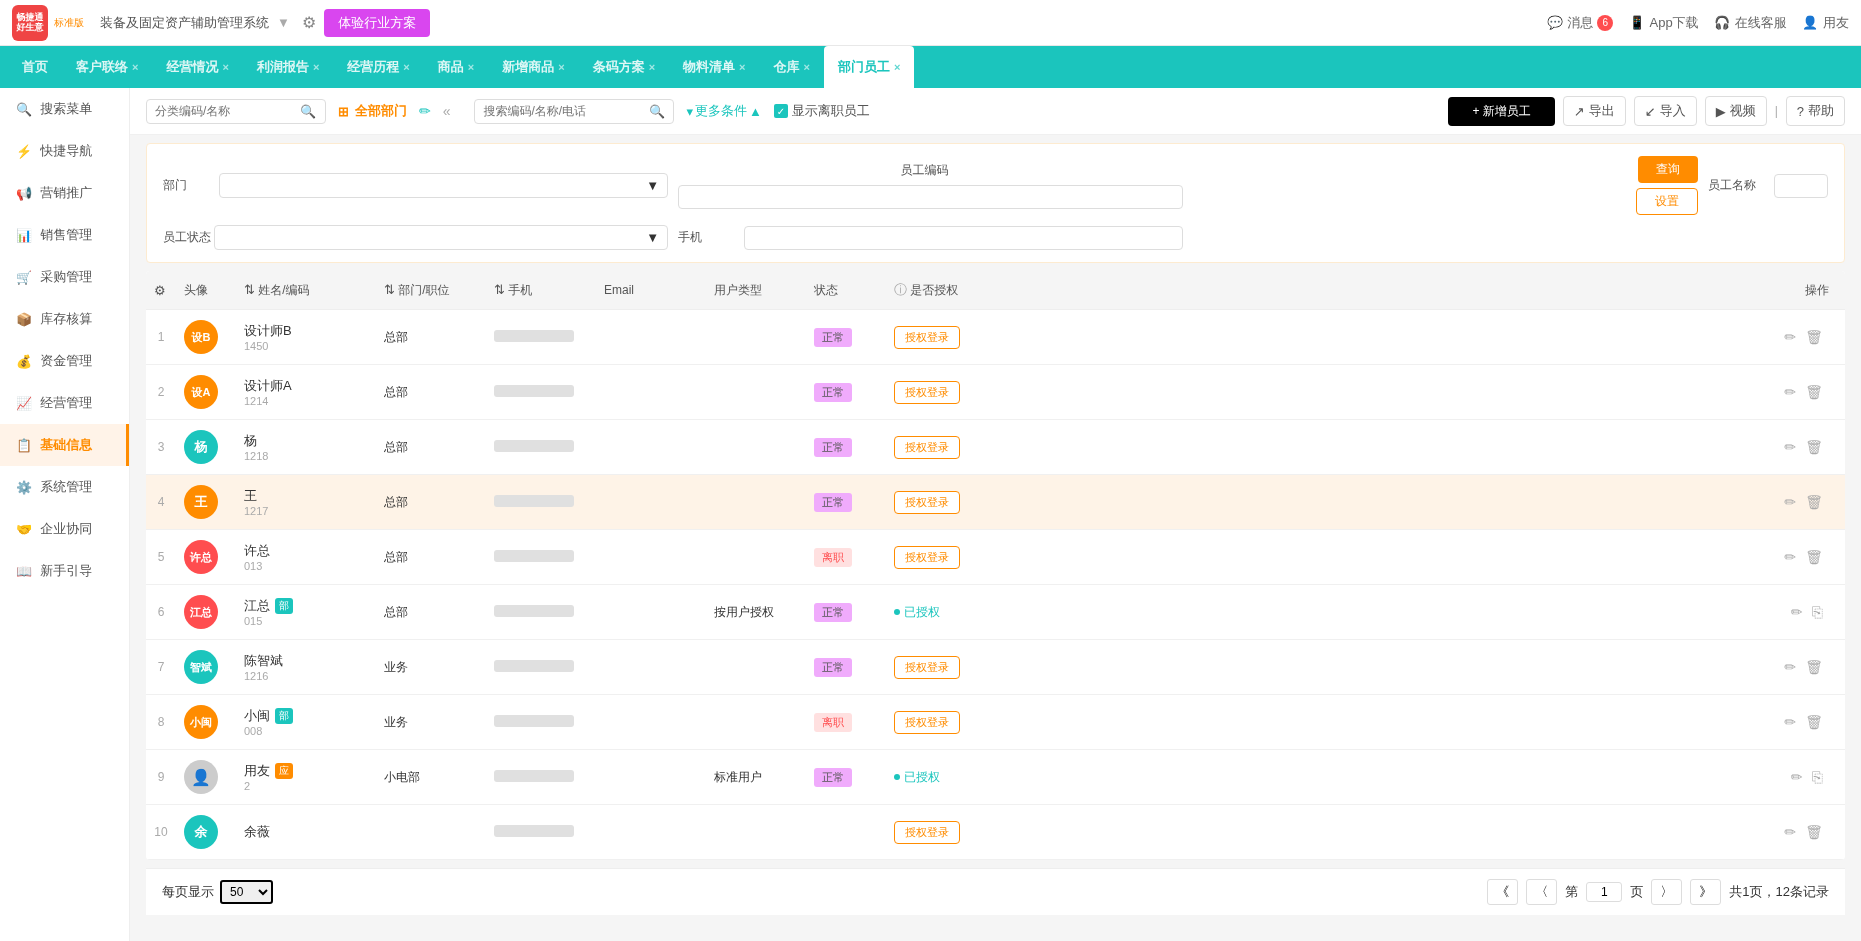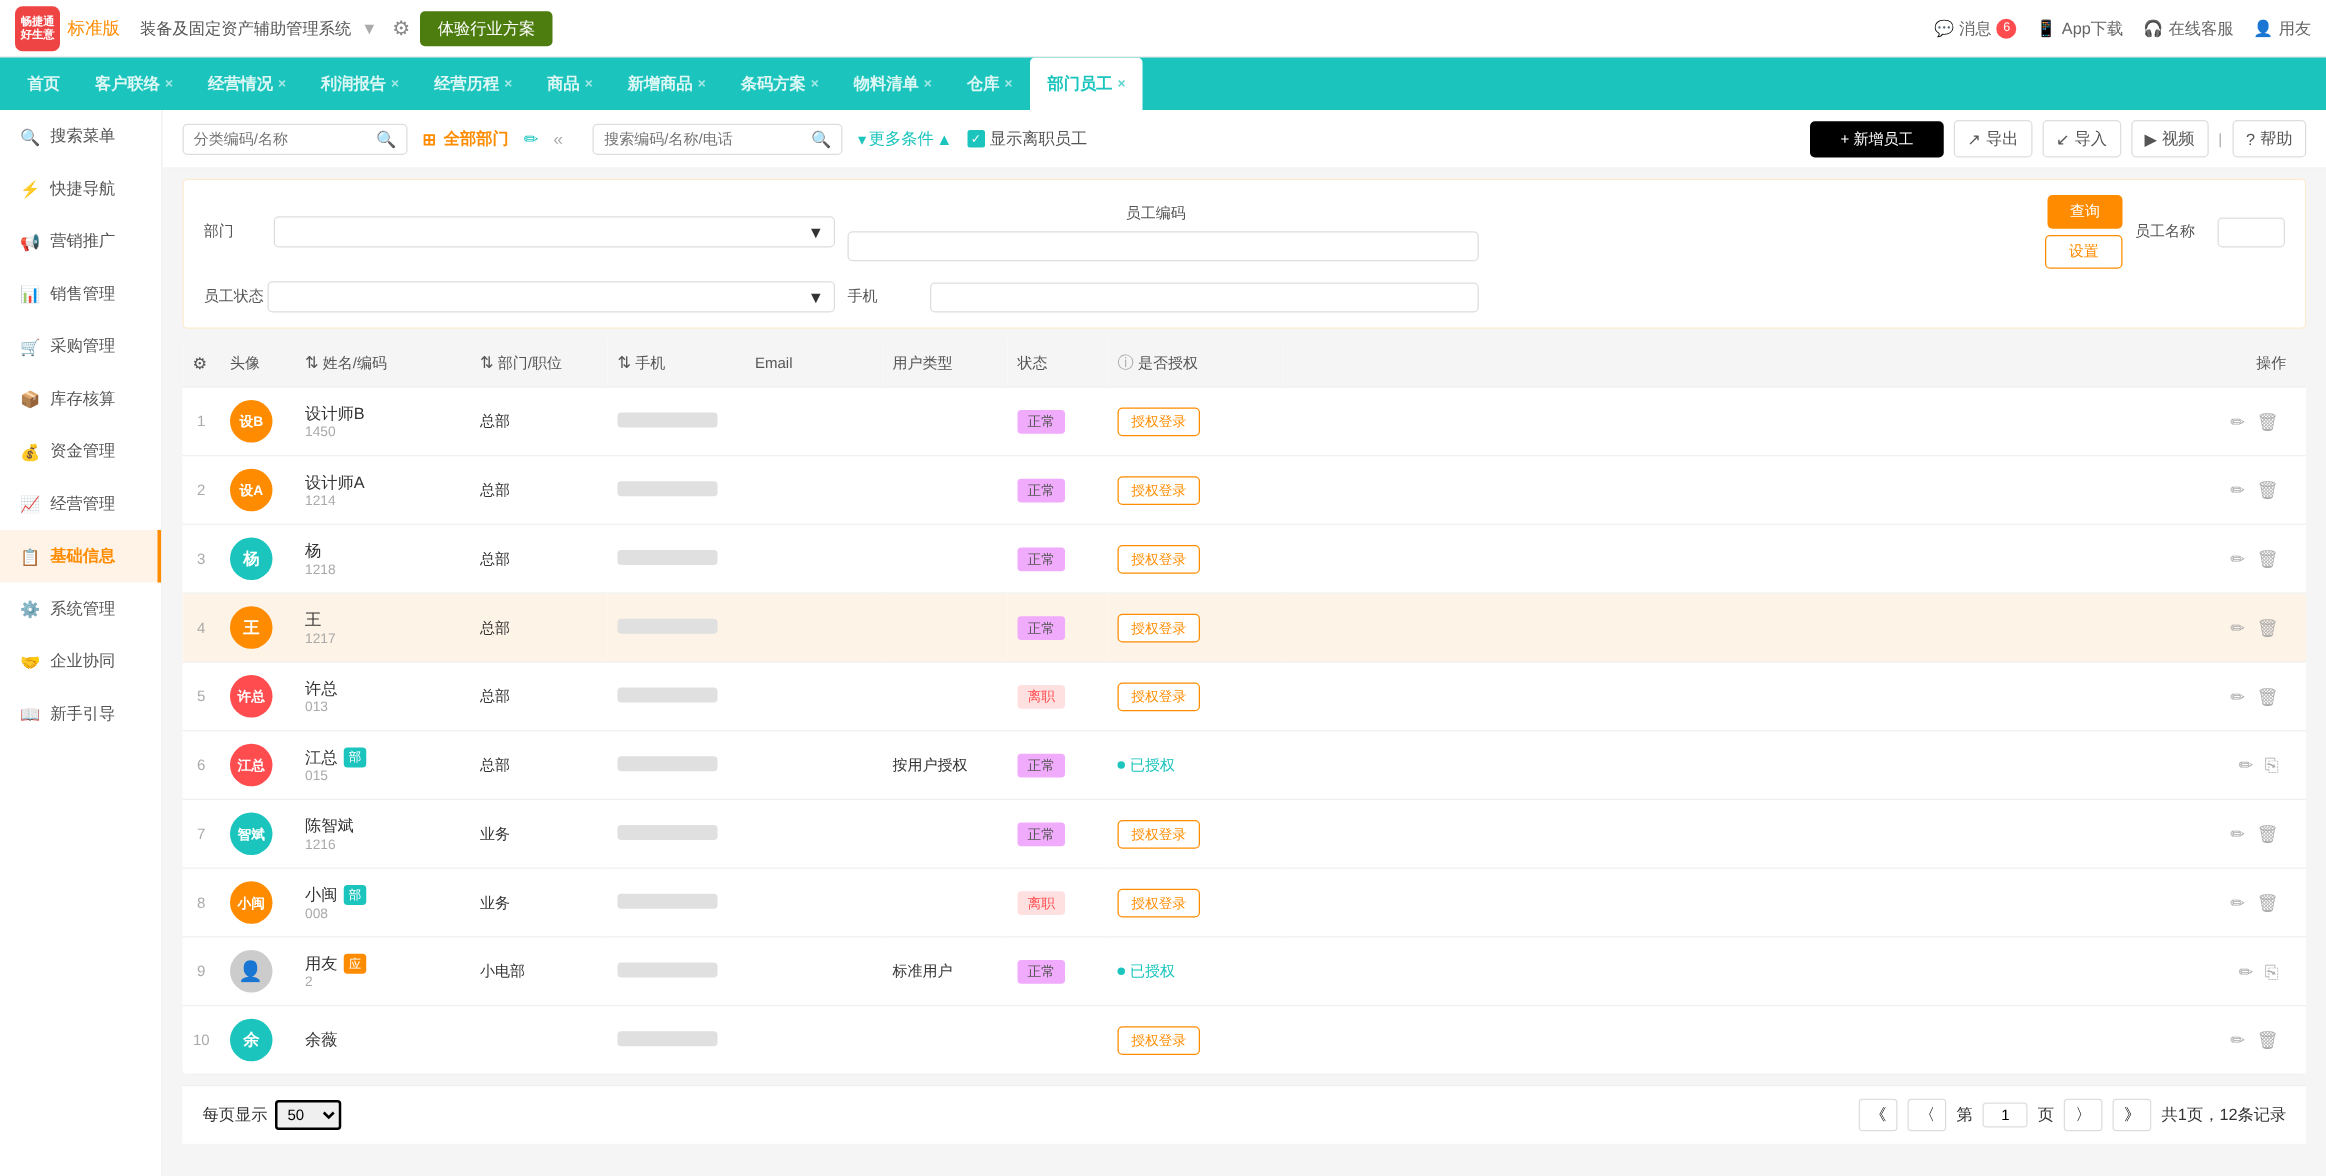--- a/index.html
+++ b/index.html
@@ -3,21 +3,21 @@
   <meta charset="utf-8">
   <style>
     * { box-sizing: border-box; margin: 0; padding: 0; font-family: 'Microsoft YaHei', Arial, sans-serif; font-size: 13px; }
     body { background: #f5f5f5; color: #333; }
 
     
     .top-bar { display: flex; align-items: center; background: #fff; height: 46px; padding: 0 12px; border-bottom: 1px solid #e8e8e8; justify-content: space-between; }
     .top-bar-left { display: flex; align-items: center; gap: 8px; }
     .logo-area { display: flex; align-items: center; gap: 6px; }
     .logo-icon { width: 36px; height: 36px; background: #ef4444; border-radius: 6px; display: flex; align-items: center; justify-content: center; color: #fff; font-size: 10px; font-weight: bold; }
-    .trial-btn { background: #4d7c0f; color: #fff; border: none; border-radius: 4px; padding: 5px 14px; cursor: pointer; font-size: 13px; }
+    .trial-btn { background: #d946ef; color: #fff; border: none; border-radius: 4px; padding: 5px 14px; cursor: pointer; font-size: 13px; }
     .top-bar-right { display: flex; align-items: center; gap: 16px; color: #666; font-size: 13px; }
     .top-right-item { display: flex; align-items: center; gap: 4px; cursor: pointer; }
     .badge { background: #ff4d4f; color: #fff; border-radius: 50%; width: 16px; height: 16px; font-size: 10px; display: flex; align-items: center; justify-content: center; }
 
     
     .nav-tabs { background: #1bc5bd; display: flex; align-items: center; height: 42px; padding: 0 8px; overflow: hidden; }
     .nav-tab { color: rgba(255,255,255,0.85); padding: 0 14px; height: 42px; display: flex; align-items: center; cursor: pointer; font-size: 13px; gap: 4px; white-space: nowrap; font-weight: bold; }
     .nav-tab.active { background: #fff; color: #1bc5bd; border-radius: 4px 4px 0 0; }
     .nav-tab .close-x { font-size: 11px; opacity: 0.7; }
     .btn-primary { background: #000000; color: #fff; border: none; border-radius: 4px; padding: 6px 24px; cursor: pointer; font-size: 12px; }
@@ -50,21 +50,21 @@
   </style>
 </head>
 <body>
 
 <div class="top-bar">
   <div class="top-bar-left">
     <div class="logo-area">
       <div class="logo-icon">
         <span style="font-size:9px;line-height:1.1;text-align:center;">畅捷通<br>好生意</span>
       </div>
-      <div style="font-size:14px;color:#ff8c00;">标准版</div>
+      <div style="font-size:10px;color:#ff8c00;">标准版</div>
     </div>
     <span style="color:#555;font-size:13px;margin-left:8px;">装备及固定资产辅助管理系统</span>
     <span style="color:#aaa;cursor:pointer;">▼</span>
     <span style="font-size:16px;color:#888;cursor:pointer;margin-left:4px;">⚙</span>
     <button class="trial-btn">体验行业方案</button>
   </div>
   <div class="top-bar-right">
     <div class="top-right-item">
       <span>💬</span>
       <span>消息</span>

